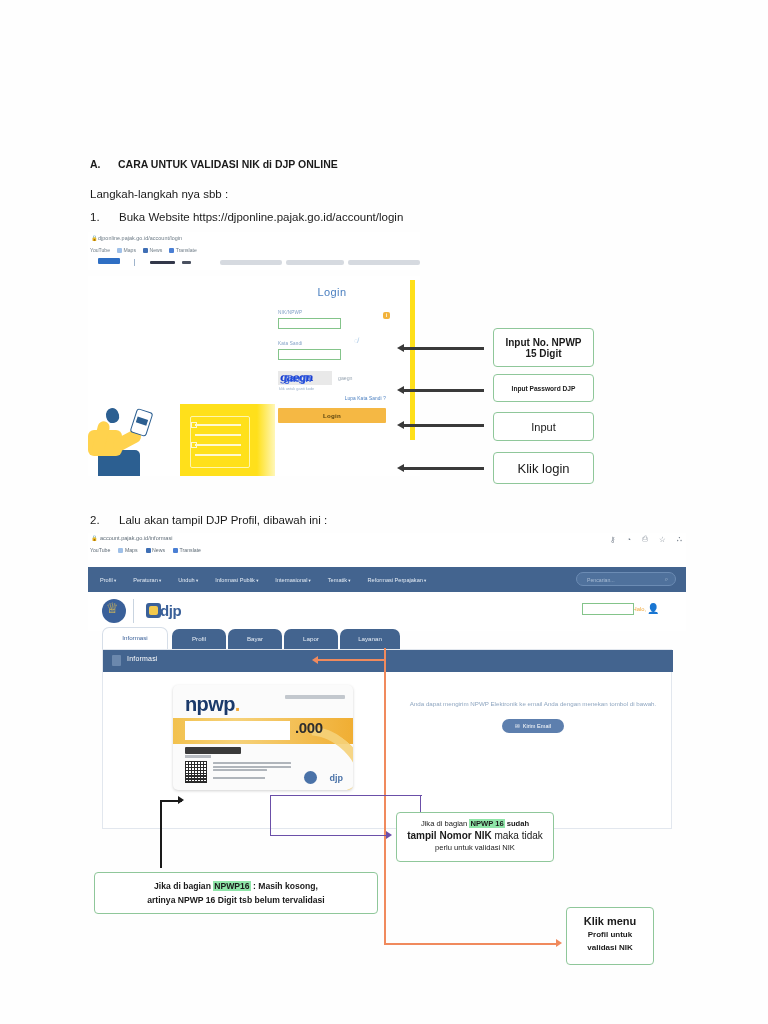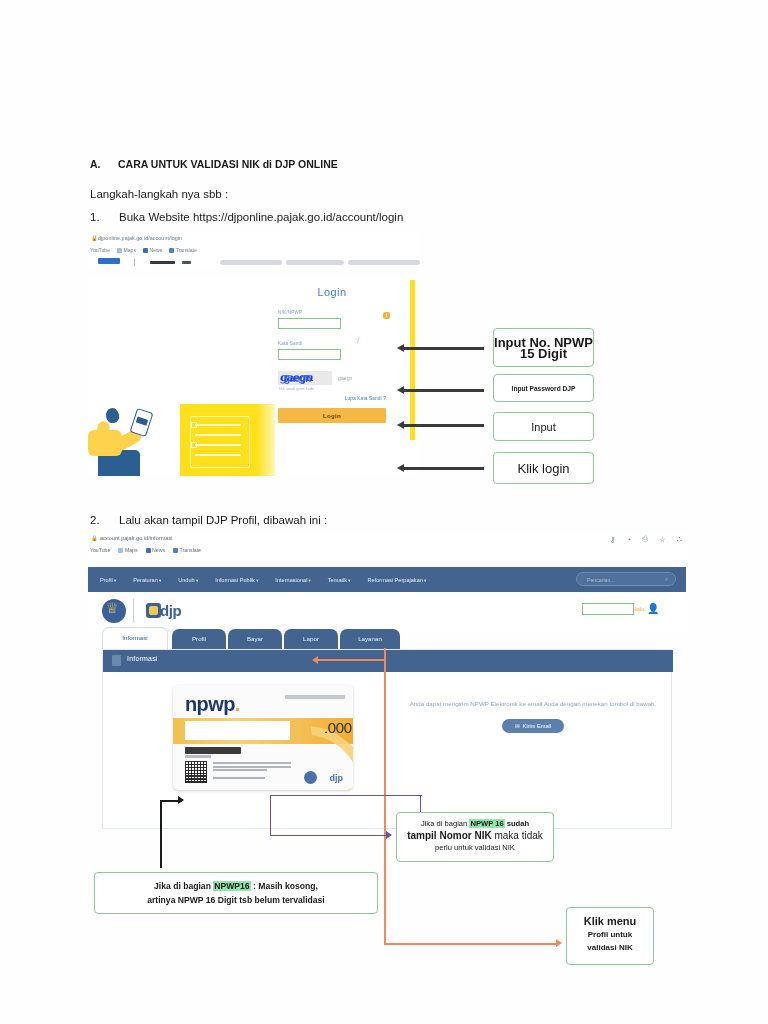--- a/index.html
+++ b/index.html
@@ -395,23 +395,22 @@
   .npwp-band {
     position: absolute; left: 0; top: 33px; width: 180px; height: 26px;
     background: linear-gradient(90deg,#f2c14e 0%,#f6d27a 35%,#f0ae33 100%);
   }
   .npwp-white {
     position: absolute; left: 12px; top: 36px;
     width: 105px; height: 19px; background: #ffffff;
   }
   .npwp-000 {
     position: absolute; left: 122px; top: 34px;
-    font-size: 15px; font-weight: normal; color: #2d2d2d;
+    font-size: 15px; font-weight: bold; color: #2d2d2d;
     letter-spacing: -.4px;
-    margin-left: 29px;
   }
   .npwp-blackbar {
     position: absolute; left: 12px; top: 62px;
     width: 56px; height: 7px; background: #3a3a3a; border-radius: 1px;
   }
   .npwp-sub {
     position: absolute; left: 12px; top: 70px;
     width: 26px; height: 2.5px; background: #b8bcc2;
   }
   .npwp-qr {
@@ -567,21 +566,21 @@
       </div>
     </div>
 
     <div class="yellow-strip"></div>
 
     <div class="arrow" style="left:314px; top:115px; width:82px;"></div>
     <div class="arrow" style="left:314px; top:157px; width:82px;"></div>
     <div class="arrow" style="left:314px; top:192px; width:82px;"></div>
     <div class="arrow" style="left:314px; top:235px; width:82px;"></div>
 
-    <div class="callout" style="left:405px; top:96px; width:101px; height:39px; font-size:13px; font-weight:bold; line-height:11px;">
+    <div class="callout" style="left:405px; top:96px; width:101px; height:39px; font-size:10px; font-weight:bold; line-height:11px;">
       <div>
         <div>Input No. NPWP</div>
         <div>15 Digit</div>
       </div>
     </div>
 
     <div class="callout" style="left:405px; top:142px; width:101px; height:28px; font-size:6.6px; font-weight:bold;">Input Password DJP</div>
 
     <div class="callout" style="left:405px; top:180px; width:101px; height:29px; font-size:11px;">Input</div>
 

